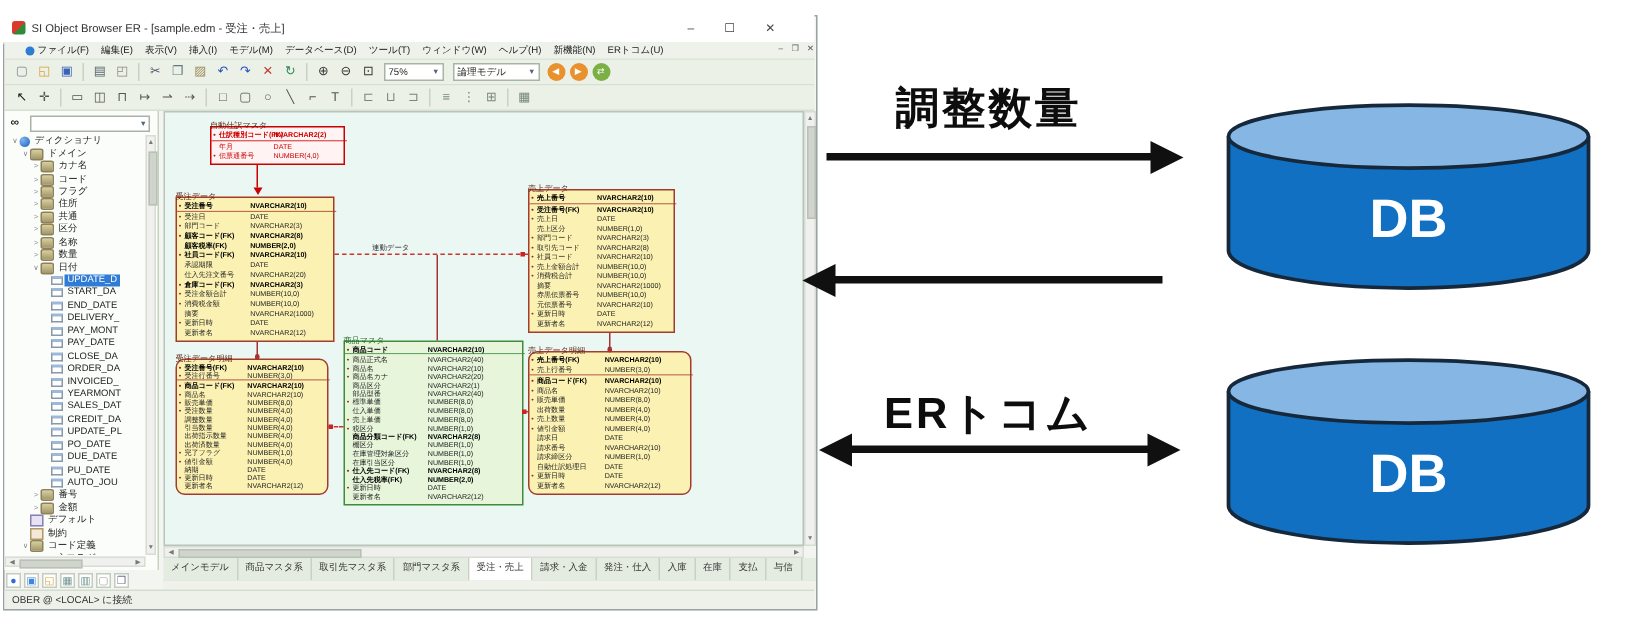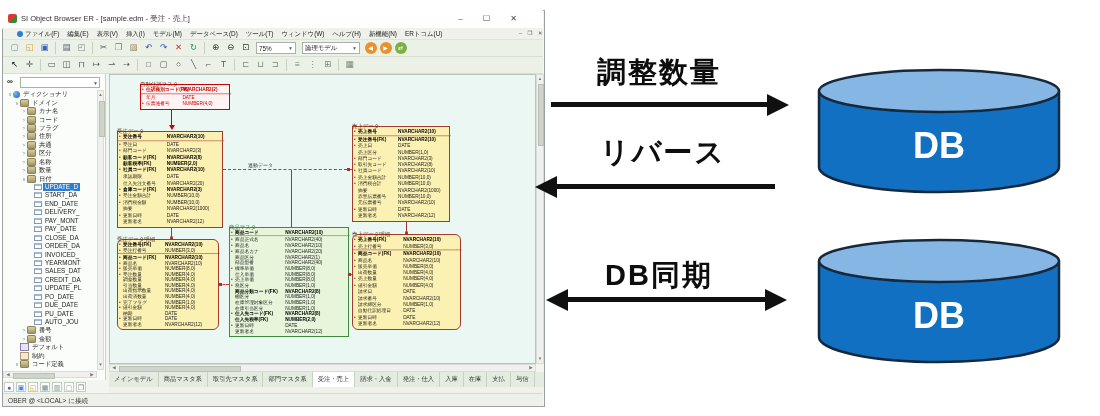--- a/index.html
+++ b/index.html
@@ -819,25 +819,24 @@
       <div class="rel" style="left: 219px; top: 282.5px; width: 3px; height: 3px; background: rgb(204, 34, 34);"></div>
       <div class="rel" style="left: 348px; top: 274px; width: 4px; height: 0px; border-top: 1px dashed rgb(204, 51, 51);"></div>
       <div class="rel" style="left: 348px; top: 272.5px; width: 3px; height: 3px; background: rgb(204, 34, 34);"></div>
       <div class="rel-label" style="left: 248px; top: 162px;">連動データ</div>
     </div>
 
   <div class="big-label" style="left:553px;top:53px;">調整数量</div>
   <div class="big-line" style="left:551px;top:102px;width:218px;"></div>
   <div class="head-r" style="left:767px;top:93.5px;"></div>
 
-  <div class="big-label" style="left:557px;top:133px;">リバース</div>
   <div class="big-line" style="left:556px;top:184px;width:219px;"></div>
   <div class="head-l" style="left:535px;top:175.5px;"></div>
 
-  <div class="big-label" style="left:553px;top:256px;">DB同期</div>
+  <div class="big-label" style="left:553px;top:256px;">ERトコム</div>
   <div class="big-line" style="left:567px;top:297px;width:200px;"></div>
   <div class="head-l" style="left:546px;top:288.5px;"></div>
   <div class="head-r" style="left:765px;top:288.5px;"></div>
 
   <svg class="cyl" style="left:815px;top:66px;" viewBox="0 0 248 132">
     <path d="M4,25 L4,101 A120,25 0 0 0 244,101 L244,25" fill="#1170C1" stroke="#16293c" stroke-width="2.5"></path>
     <ellipse cx="124" cy="25" rx="120" ry="21" fill="#86B7E4" stroke="#16293c" stroke-width="2.5"></ellipse>
     <text x="124" y="92" text-anchor="middle" font-size="36" font-weight="bold" fill="#ffffff">DB</text>
   </svg>
 

